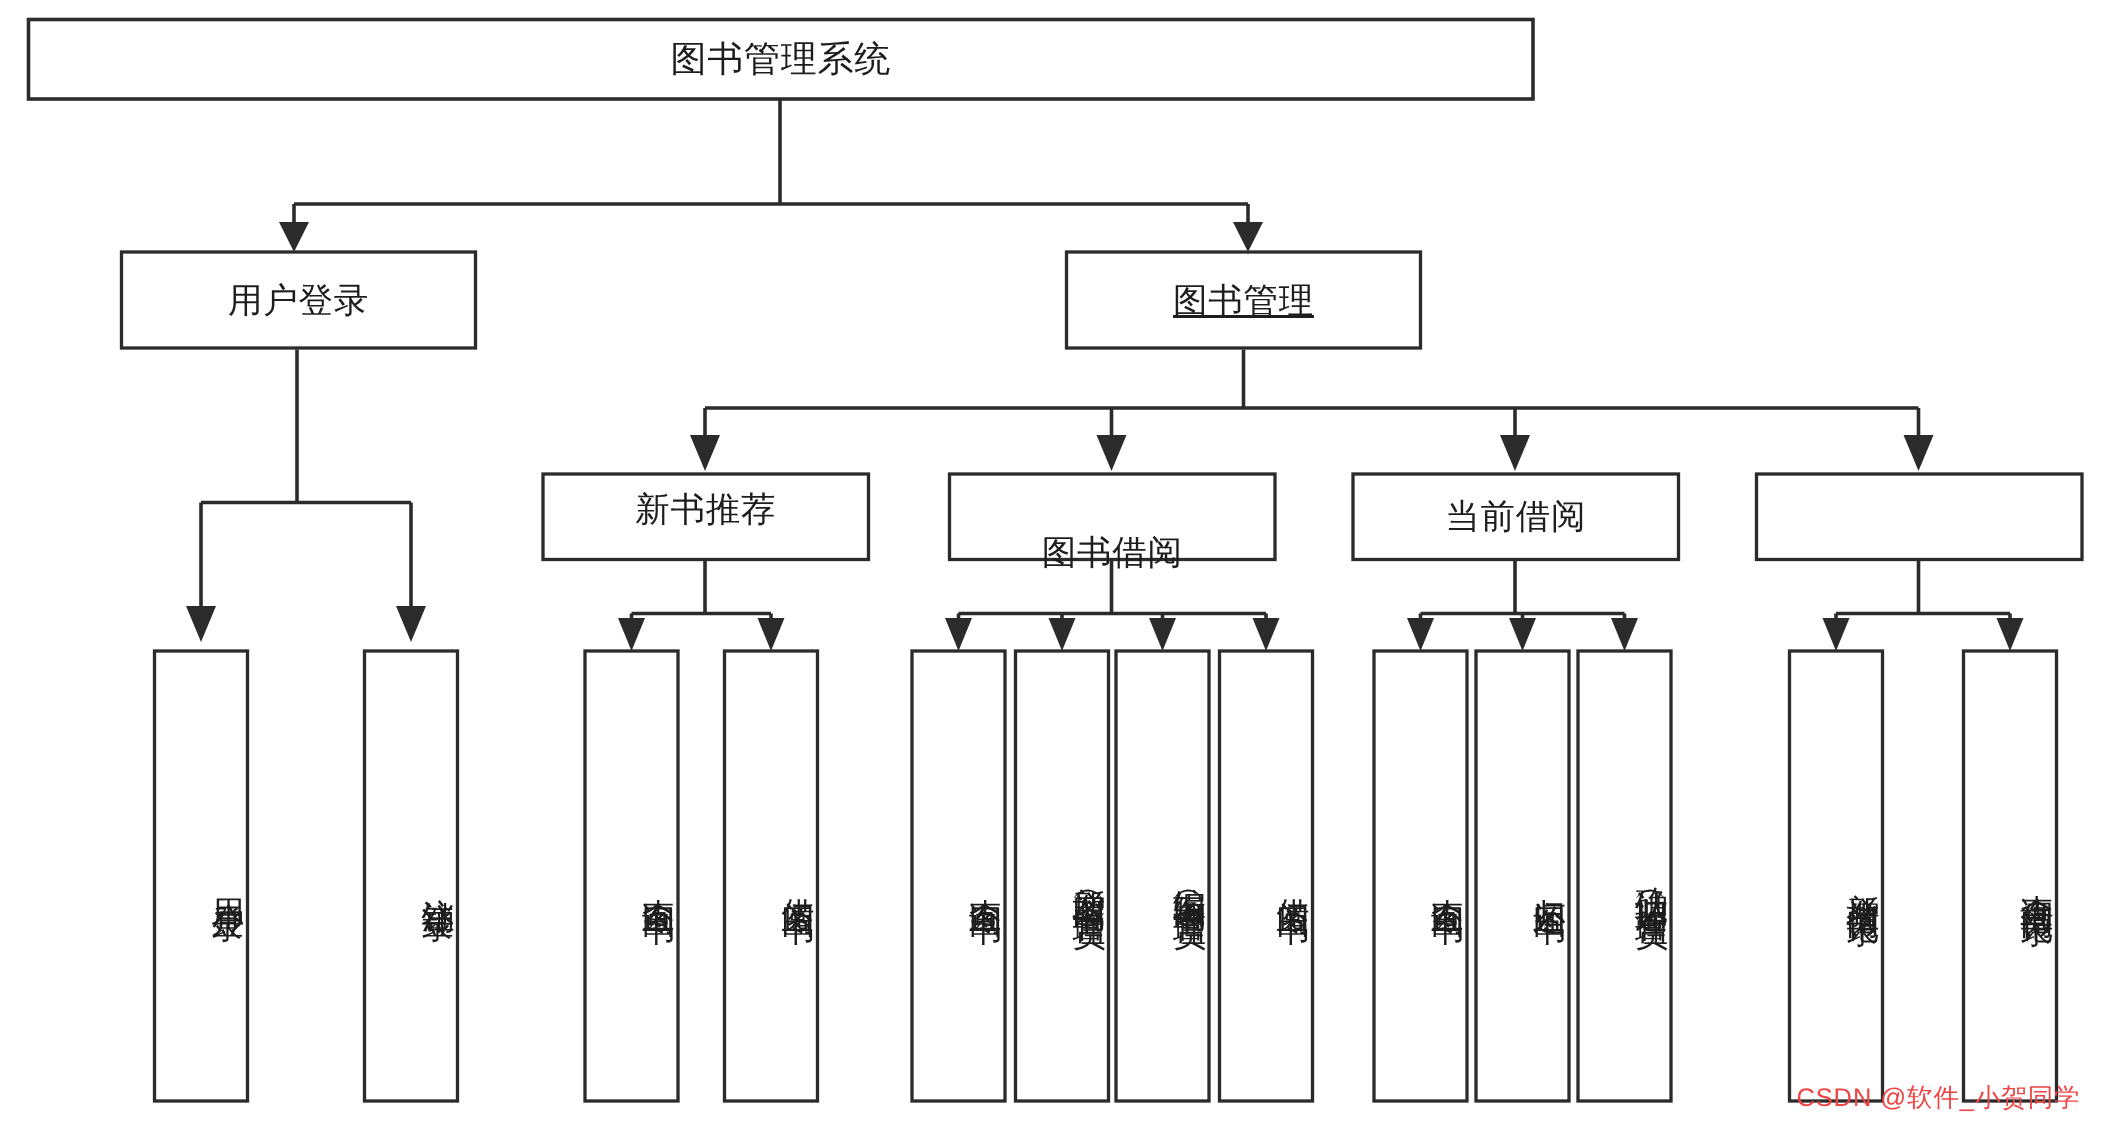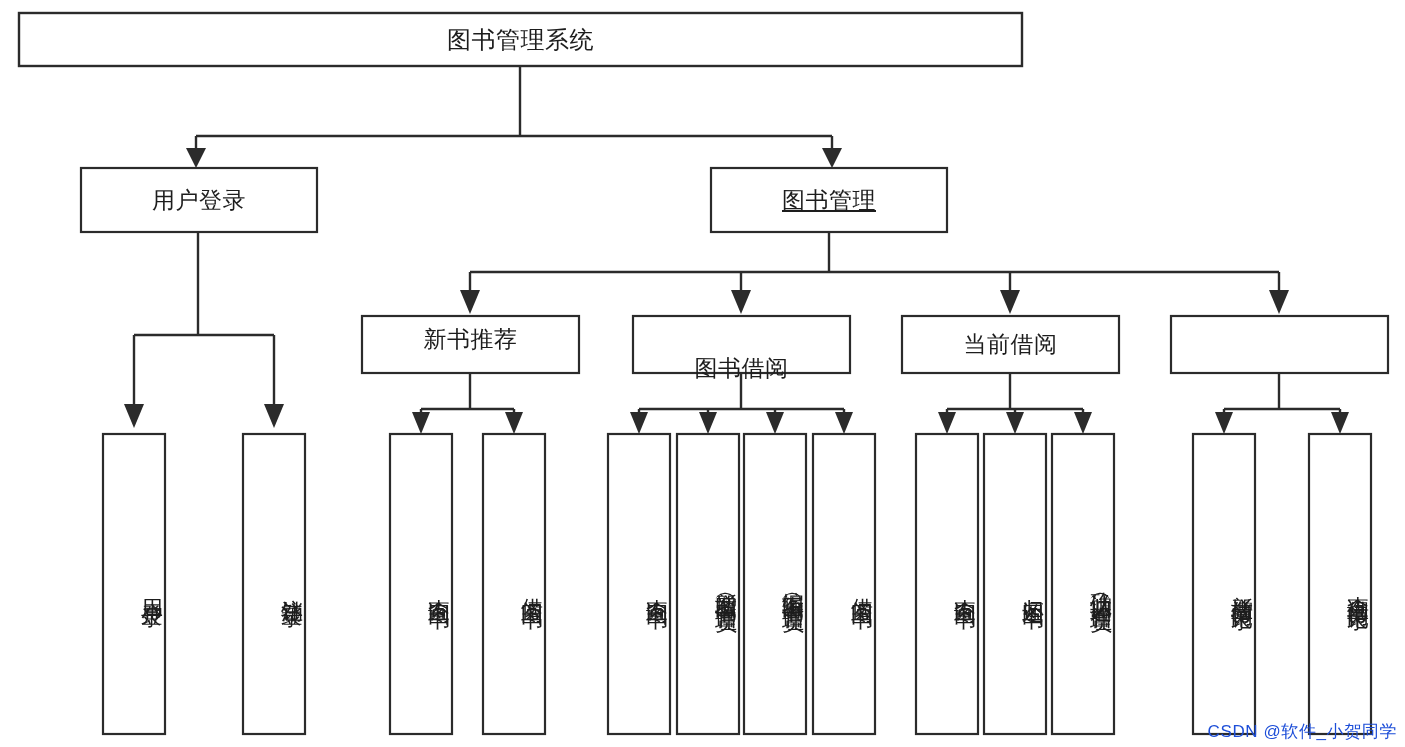--- a/index.html
+++ b/index.html
@@ -67,24 +67,24 @@
     text-orientation: upright;
     font-size: 22px;
     line-height: 1.22;
     letter-spacing: 3px;
     align-items: flex-start;
     justify-content: center;
     padding-top: 6px;
   }
   .watermark {
     position: absolute;
-    right: 8px;
+    right: 18px;
     bottom: 4px;
     font-size: 17px;
-    color: #1d4ed8;
+    color: #ef4444;
     letter-spacing: 0.6px;
     white-space: nowrap;
   }
 </style>
 </head>
 <body>
 
 <div id="diagram-root">
 
   <svg class="diagram-canvas" viewBox="0 0 1405 747" xmlns="http://www.w3.org/2000/svg">

